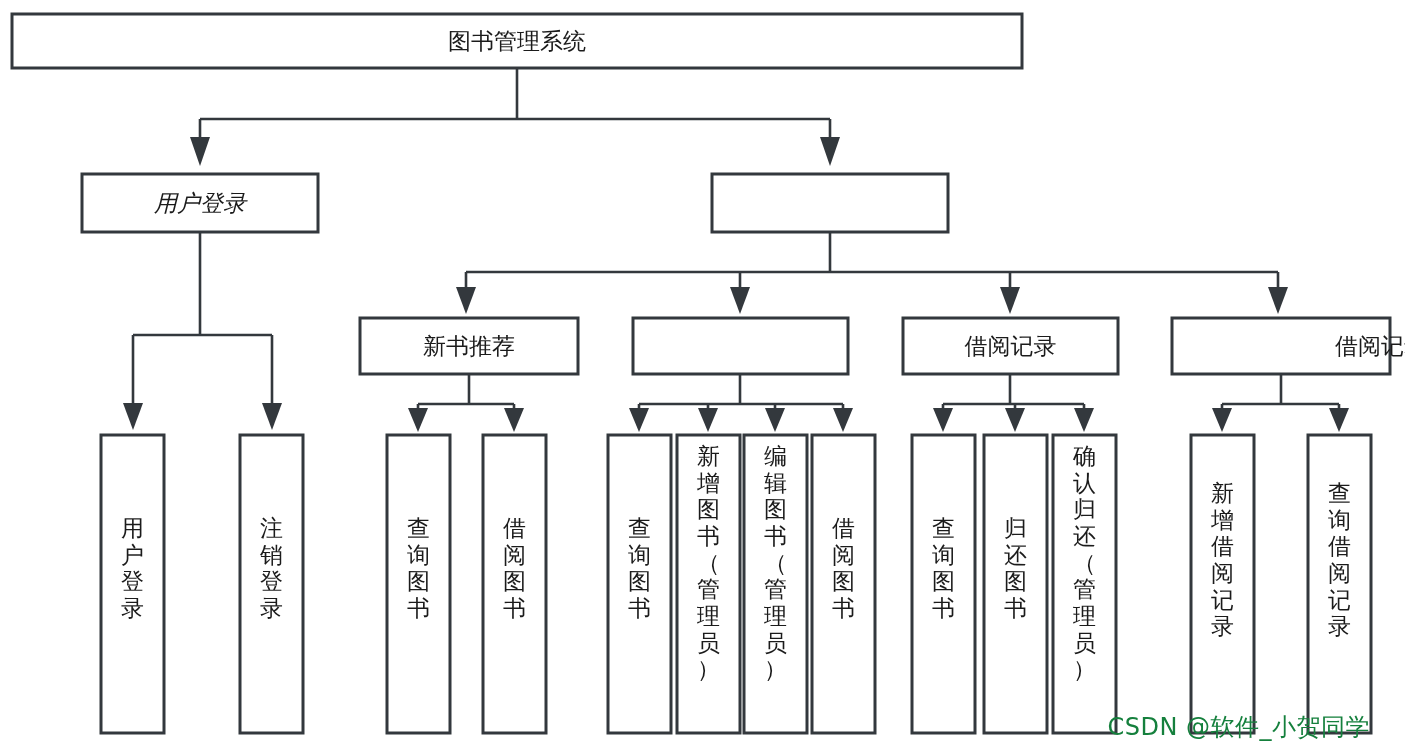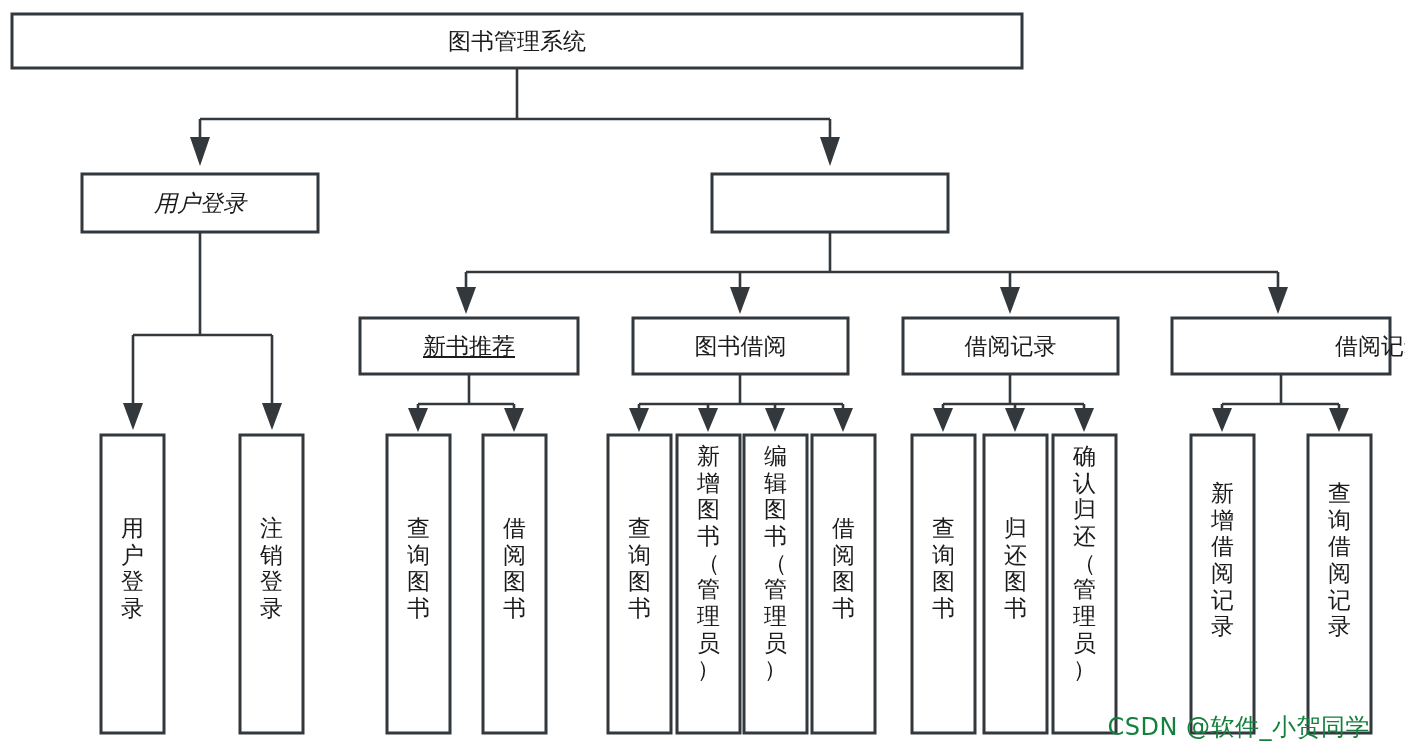--- a/index.html
+++ b/index.html
@@ -167,22 +167,21 @@
       <rect class="node-box" x="1053" y="435" width="63" height="298"></rect>
       <rect class="node-box" x="1191" y="435" width="63" height="298"></rect>
       <rect class="node-box" x="1308" y="435" width="63" height="298"></rect>
     </g>
   </svg>
 
   <div class="horiz-label" style="left:12px;  top:14px;  width:1010px; height:54px;">图书管理系统</div>
 
   <div class="horiz-label" style="left:82px;  top:174px; width:236px; height:58px;font-style:italic;">用户登录</div>
 
-  <div class="horiz-label" style="left:360px;  top:318px; width:218px; height:56px;text-decoration:underline;">新书推荐</div>
-  <div class="horiz-label" style="left:633px;  top:318px; width:215px; height:56px;">图书借阅</div>
+  <div class="horiz-label" style="left:360px;  top:318px; width:218px; height:56px;">新书推荐</div>
   <div class="horiz-label" style="left:903px;  top:318px; width:215px; height:56px;">借阅记录</div>
   <div class="horiz-label" style="left:1232px; top:318px; width:218px; height:56px;margin-left:40px;">借阅记录</div>
 
   <div id="leaf-label-layer">
       <div class="vert-stack" style="left: 101px; top: 515px; width: 63px;">
         <span>用</span>
         <span>户</span>
         <span>登</span>
         <span>录</span>
       </div>

